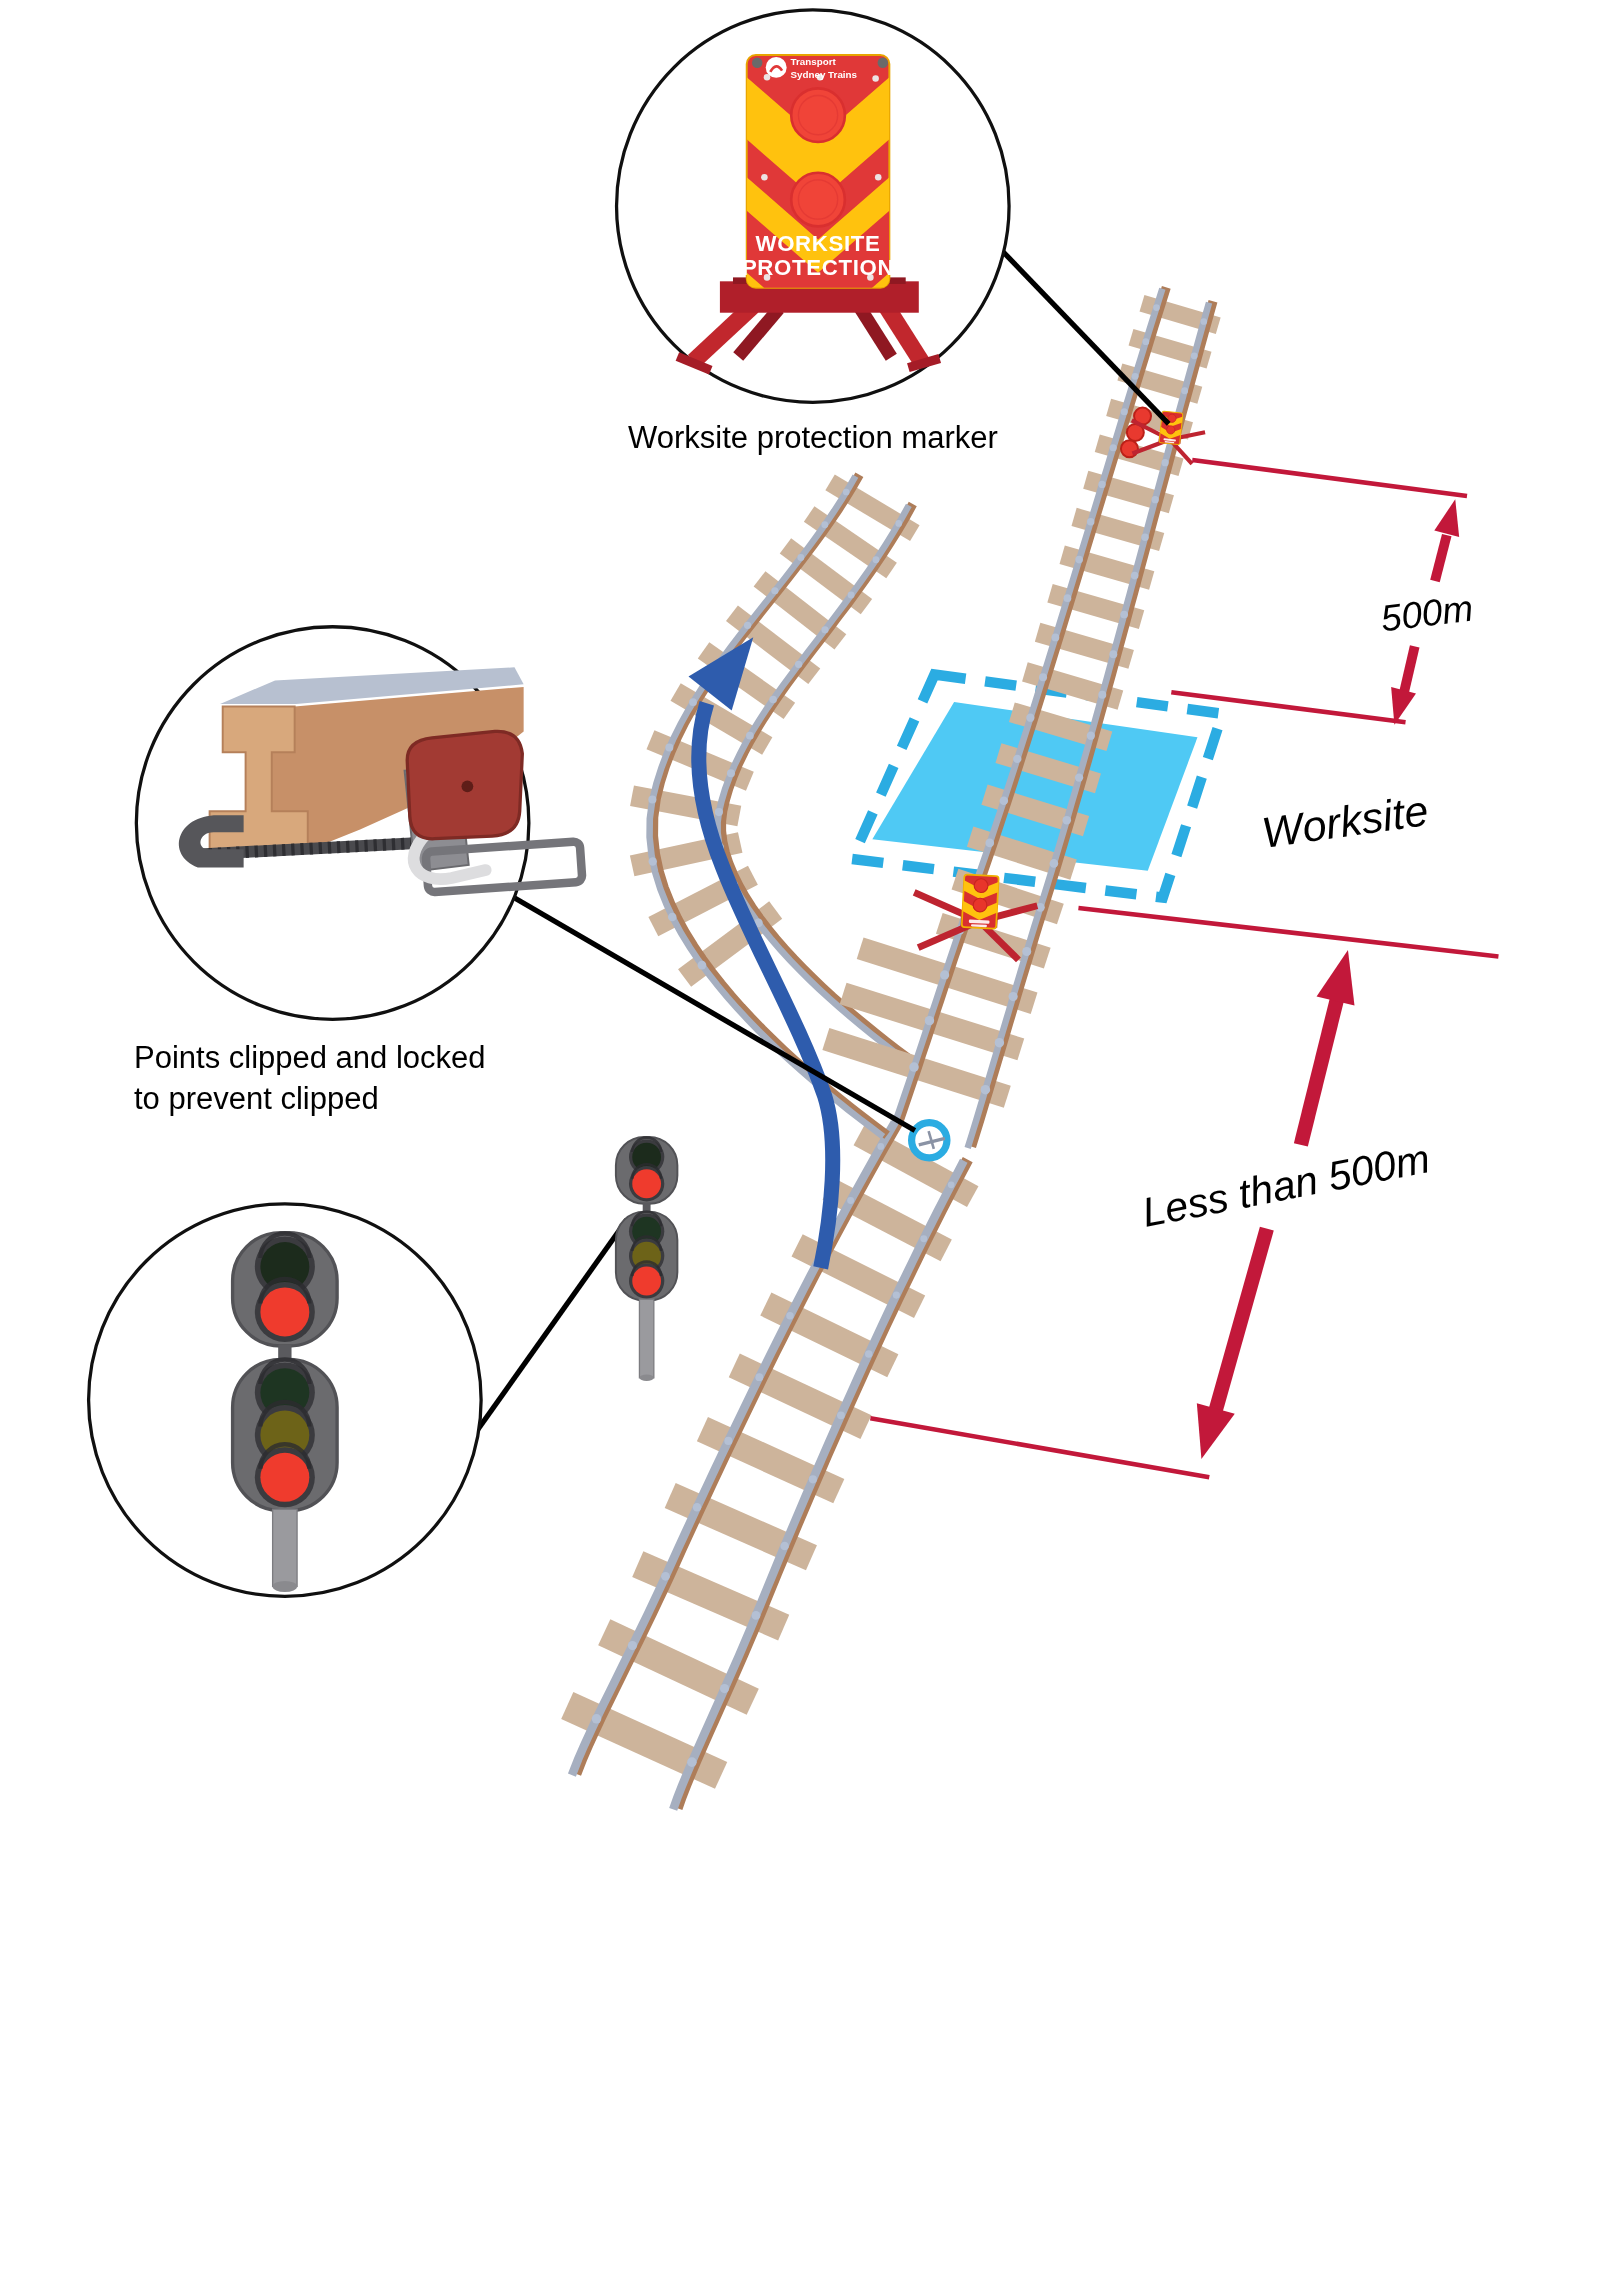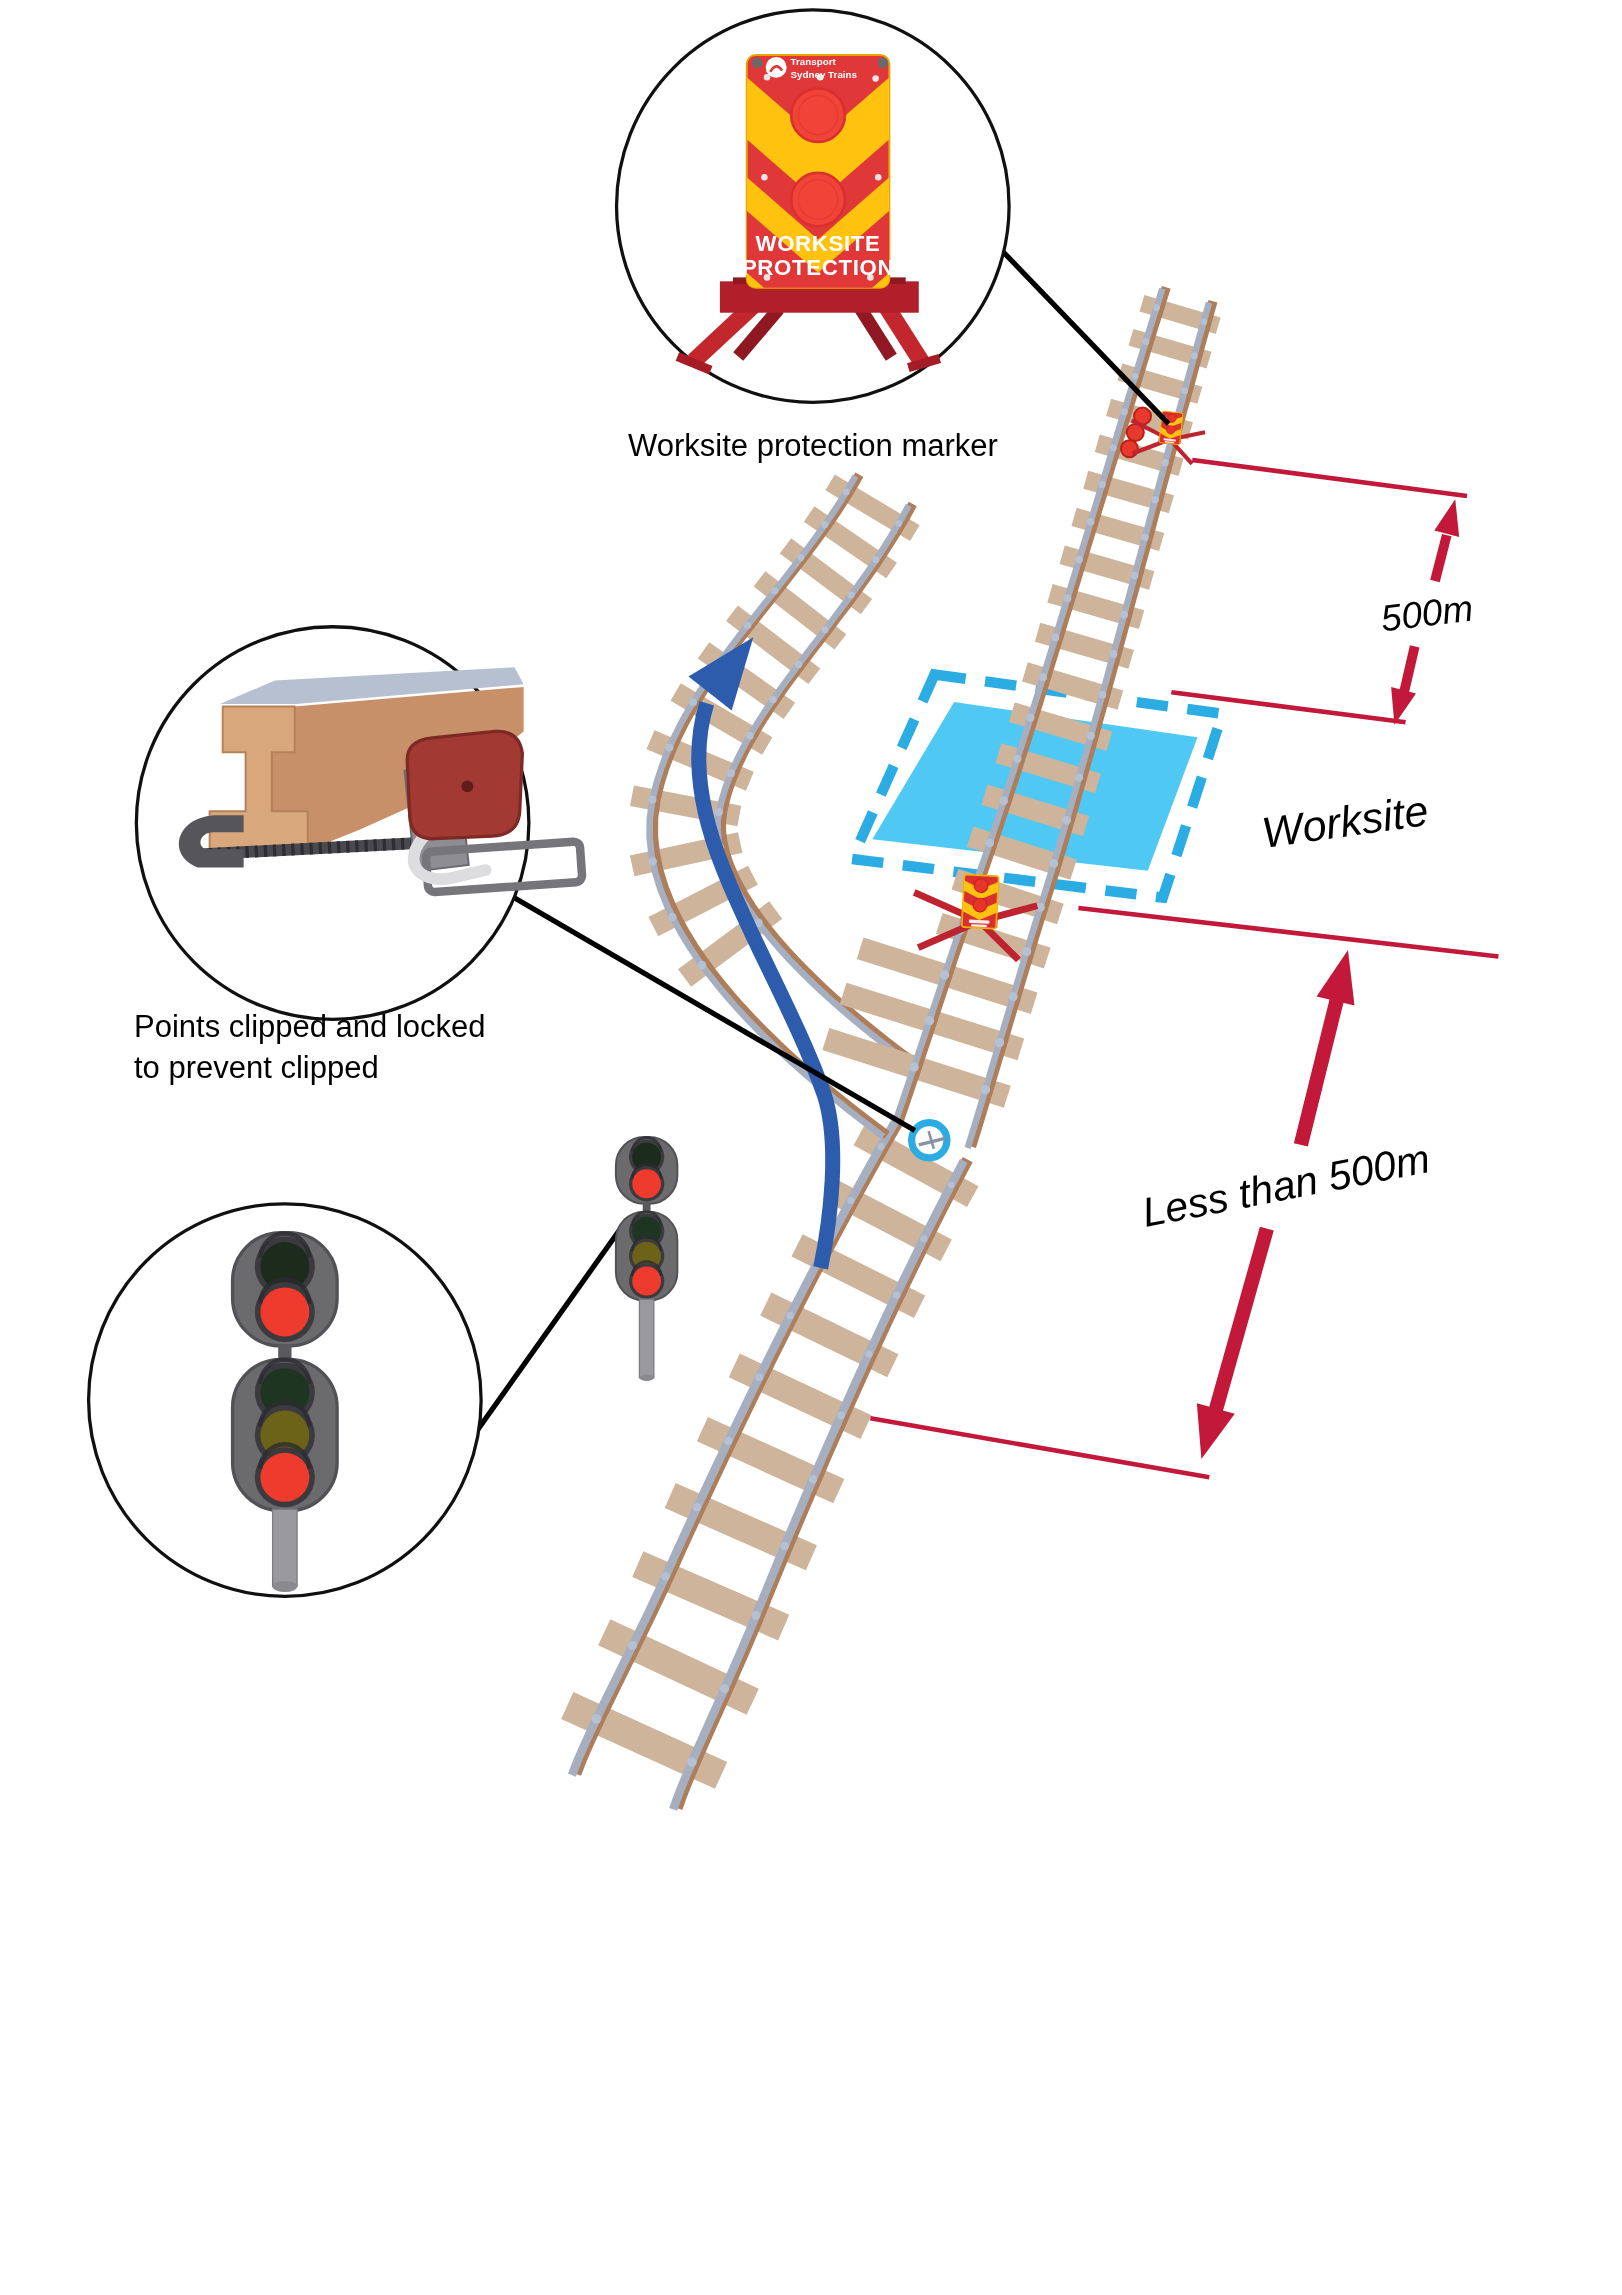--- a/index.html
+++ b/index.html
@@ -1,19 +1,19 @@
 <!DOCTYPE html>
 <html style="font-size:10.5px"><head>
 <meta charset="utf-8">
 <style>
   html,body{margin:0;padding:0;background:#fff;}
   #page{position:relative;width:1623px;height:1976px;background:#fff;overflow:hidden;
         font-family:"Liberation Sans",sans-serif;}
   #scene{position:absolute;left:0;top:0;}
-  .cap{position:absolute;color:#000;font:400 31px/41px "Liberation Sans",sans-serif;margin-top:8px;}
+  .cap{position:absolute;color:#000;font:400 31px/41px "Liberation Sans",sans-serif;}
   .cap.center{transform:translateX(-50%);text-align:center;white-space:nowrap;}
   .lbl{position:absolute;color:#000;font-style:italic;white-space:nowrap;
        transform:translate(-50%,-50%) rotate(var(--r));}
 </style>
 </head>
 <body>
 
 <div id="page">
 
 <svg id="scene" width="1623" height="2295" viewBox="0 0 2480 3508">
@@ -363,21 +363,21 @@
               <rect x="416.3" y="2307" width="37.4" height="118" fill="#9A9A9E" stroke="#7C7C80" stroke-width="2"></rect>
               <ellipse cx="435" cy="2425" rx="18.7" ry="8.5" fill="#8A8A8E"></ellipse>
             </g>
           </g>
     </g>
   </g>
 </svg>
 
 <div class="cap center" style="left:813px;top:417px;">Worksite protection marker</div>
 
-<div class="cap" style="left:134px;top:998px;">
+<div class="cap" style="left:134px;top:1037px;">
   <div>Points clipped and locked</div>
   <div>to prevent clipped</div>
 </div>
 
 
 <div class="lbl" style="left:1427px;top:614px;font-size:37px;--r:-7deg;">500m</div>
 
 <div class="lbl" style="left:1345px;top:822px;font-size:43px;--r:-8deg;">Worksite</div>
 
 <div class="lbl" style="left:1286px;top:1186px;font-size:41px;--r:-11deg;">Less than 500m</div>

